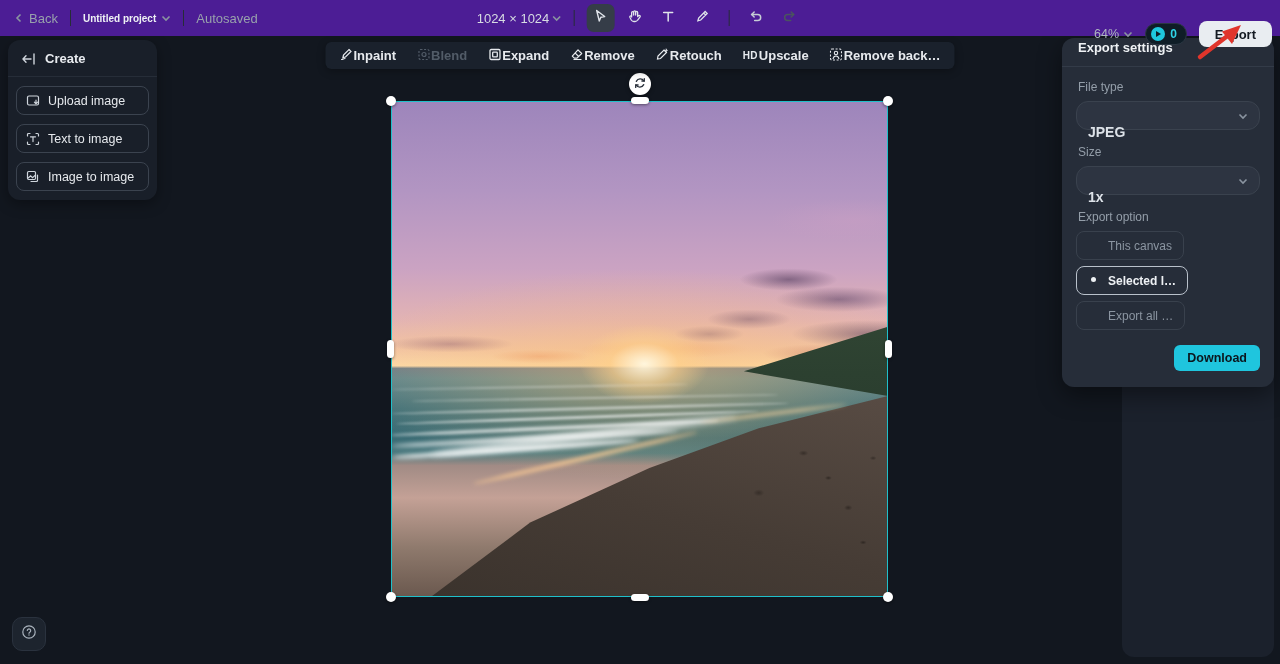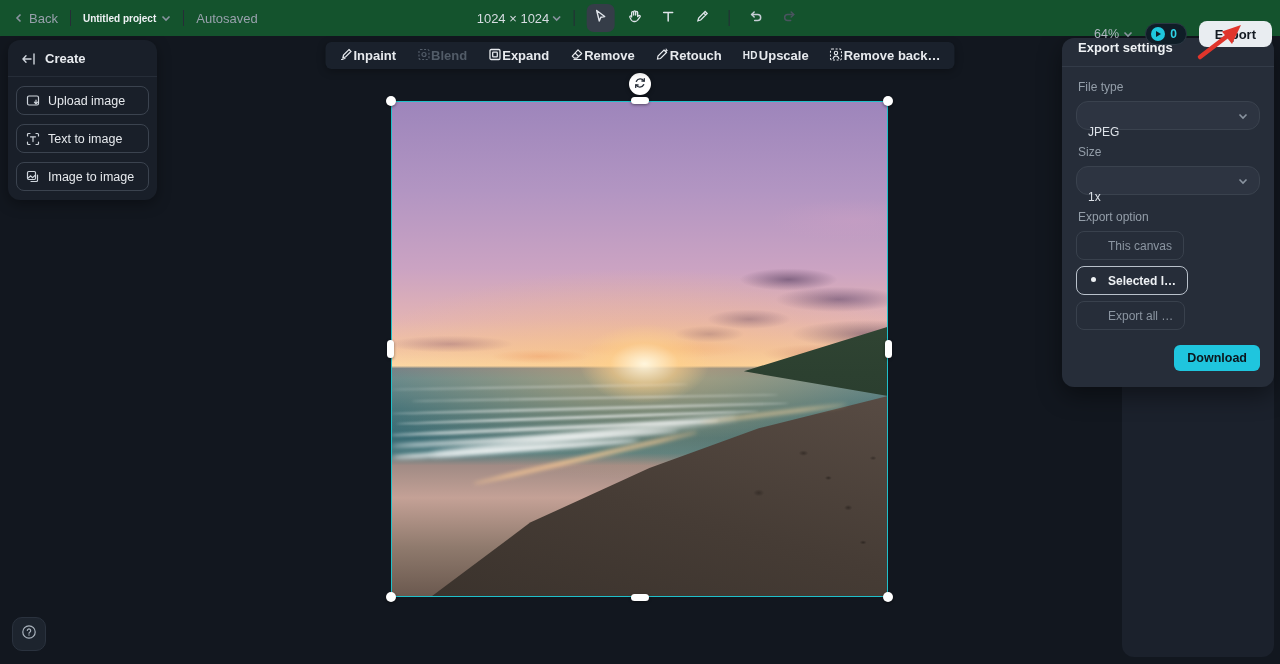--- a/index.html
+++ b/index.html
@@ -8,21 +8,21 @@
     background:#12171f;
     font-family:"Liberation Sans", sans-serif;
     color:#e8ebef;
     position:relative;
   }
   .stage { position:absolute; inset:0; }
 
   
   .topbar {
     position:absolute; left:0; top:0; width:1280px; height:36px;
-    background:#14532d; display:flex; align-items:center; z-index:6;
+    background:#4c1d95; display:flex; align-items:center; z-index:6;
   }
   .tb-left { display:flex; align-items:center; gap:12px; padding-left:14px; }
   .tb-center { position:absolute; left:50%; top:0; height:36px; transform:translateX(-50%);
     display:flex; align-items:center; gap:12px; }
   .tb-right { position:absolute; right:8px; top:16px; height:36px; display:flex; align-items:center; gap:12px; }
   .tb-dim { color:#98a1ac; font-size:13px; display:flex; align-items:center; gap:5px; cursor:default; }
   .tb-divider { width:1px; height:16px; background:#262d37; }
   .project-name { color:#eef1f4; font-size:10px; font-weight:700; }
   .chev { color:#8a94a0; display:inline-flex; }
   .canvas-size { color:#d7dce2; font-size:13px; display:flex; align-items:center; gap:2px; }
@@ -137,21 +137,21 @@
     background:#1b212c; border-radius:12px; z-index:3; }
   .export-popup { position:absolute; left:1062px; top:38px; width:212px; background:#262d39;
     border-radius:12px; z-index:5; box-shadow:0 8px 24px rgba(0,0,0,.45); }
   .ep-header { padding:2px 16px 11px; border-bottom:1px solid #333b48; }
   .ep-title { font-size:13px; font-weight:700; color:#eef1f4; }
   .ep-body { padding:13px 14px 16px; }
   .ep-label { font-size:12px; color:#949ea9; margin:0 2px 7px; }
   .ep-select { height:29px; background:#2d3441; border:1px solid #3a424e; border-radius:12px;
     display:flex; align-items:center; justify-content:space-between; padding:0 11px;
     margin-bottom:15px; cursor:pointer; }
-  .ep-select .val { font-size:12px; font-weight:400; color:#dde2e8;margin-top:32px; }
+  .ep-select .val { font-size:14px; font-weight:700; color:#dde2e8;margin-top:32px; }
   .opt-row { display:flex; flex-wrap:wrap; gap:6px; margin-bottom:15px; }
   .opt-pill { height:29px; border:1px solid #39414d; border-radius:8px; display:flex;
     align-items:center; gap:7px; padding:0 11px; font-size:12px; color:#8b95a1; cursor:pointer;
     background:transparent; font-family:"Liberation Sans", sans-serif; white-space:nowrap; }
   .opt-pill .radio { width:13px; height:13px; border-radius:50%; border:1.5px solid #5a London6470;
     border-color:#5a6470; }
   .opt-pill.selected { border-color:#b9c1cb; color:#eef1f4; font-weight:700; }
   .opt-pill.selected .radio { border-color:#eef1f4; position:relative; }
   .opt-pill.selected .radio::after { content:""; position:absolute; left:2.5px; top:2.5px;
     width:5px; height:5px; border-radius:50%; background:#eef1f4; }

